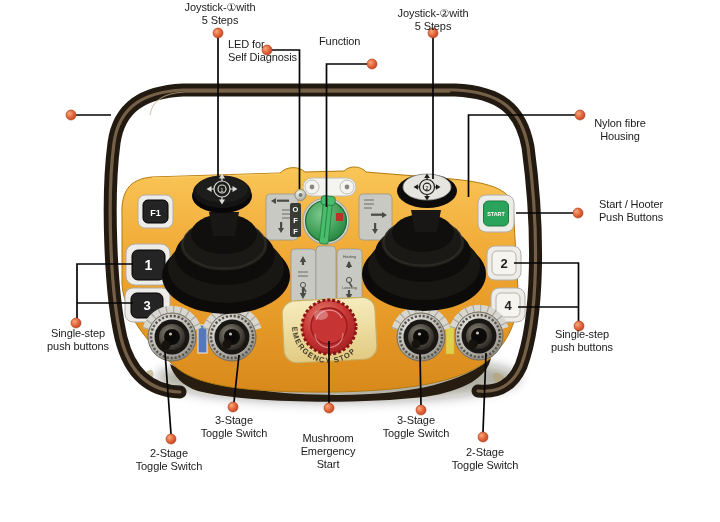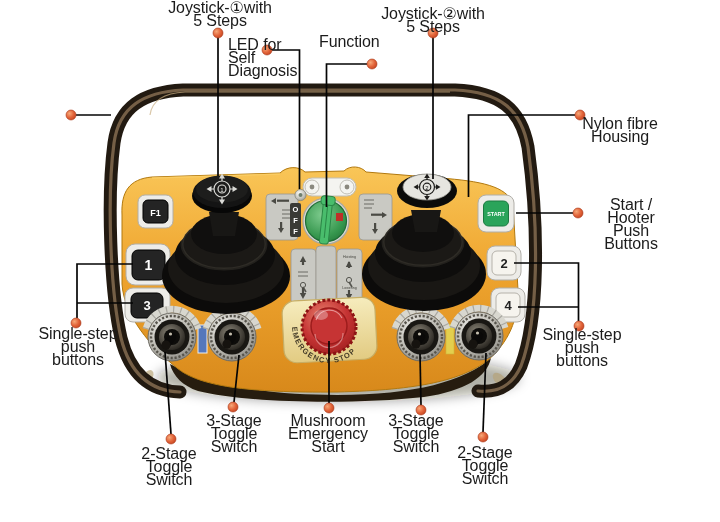--- a/index.html
+++ b/index.html
@@ -1,19 +1,19 @@
 <!DOCTYPE html>
 <html><head>
 <meta charset="utf-8">
 <style>
   html,body{margin:0;padding:0;background:#fff;}
   #stage{position:relative;width:720px;height:522px;background:#ffffff;overflow:hidden;
          font-family:"Liberation Sans",sans-serif;}
   #stage svg{position:absolute;left:0;top:0;}
-  .label{position:absolute;font-size:16px;line-height:13px;color:#1b1b1b;letter-spacing:-0.1px;}
+  .label{position:absolute;font-size:11px;line-height:13px;color:#1b1b1b;letter-spacing:-0.1px;}
   .label span{display:block;}
   .center{text-align:center;}
   .off-text{position:absolute;left:289px;top:205px;width:13px;height:34px;
             writing-mode:vertical-rl;text-orientation:upright;
             font-size:7.5px;font-weight:bold;color:#fff;letter-spacing:2px;line-height:13px;}
 </style>
 </head>
 <body>
 
 <div id="stage">
@@ -353,21 +353,21 @@
   <span>push buttons</span>
 </div>
 <div class="label center" style="left:127px;top:447px;width:84px">
   <span>2-Stage</span>
   <span>Toggle Switch</span>
 </div>
 <div class="label center" style="left:192px;top:414px;width:84px">
   <span>3-Stage</span>
   <span>Toggle Switch</span>
 </div>
-<div class="label center" style="left:286px;top:414px;width:84px">
+<div class="label center" style="left:286px;top:432px;width:84px">
   <span>Mushroom</span>
   <span>Emergency</span>
   <span>Start</span>
 </div>
 <div class="label center" style="left:374px;top:414px;width:84px">
   <span>3-Stage</span>
   <span>Toggle Switch</span>
 </div>
 <div class="label center" style="left:443px;top:446px;width:84px">
   <span>2-Stage</span>

